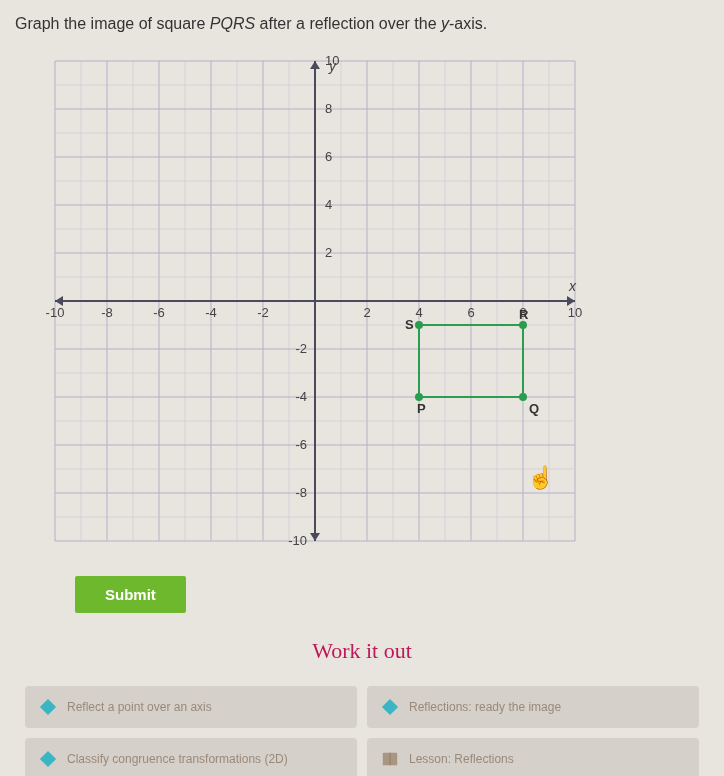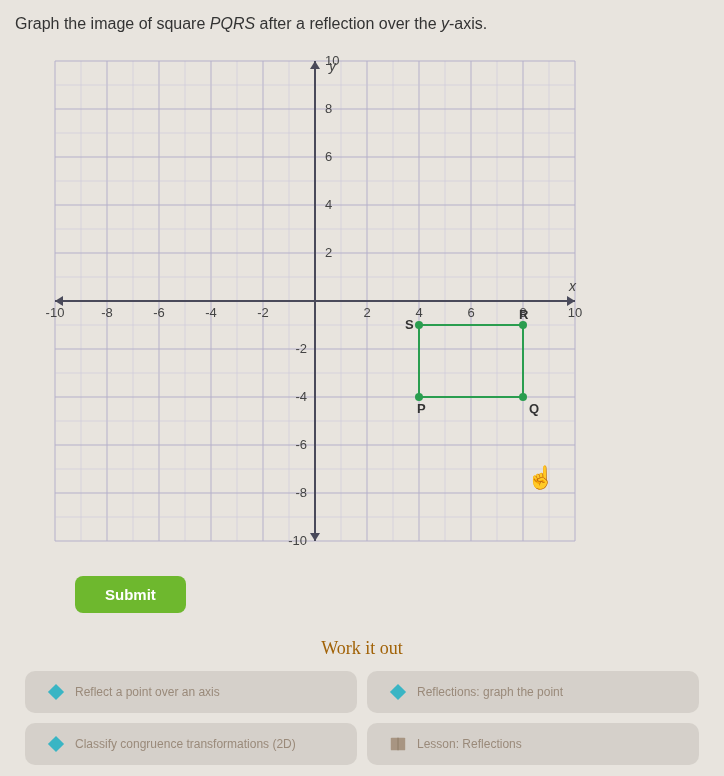--- a/index.html
+++ b/index.html
@@ -38,49 +38,49 @@
       font-size: 22px;
       color: #555;
     }
     .submit-btn {
       background: #6eb82e;
       color: white;
       border: none;
       padding: 10px 30px;
       font-size: 15px;
       font-weight: bold;
-      border-radius: 8px;
+      border-radius: 2px;
       margin: 15px 0 15px 60px;
       cursor: pointer;
     }
     .workout {
       text-align: center;
       margin-top: 10px;
     }
     .workout-title {
       font-family: Georgia, serif;
-      font-size: 18px;
-      color: #a16207;
-      margin-bottom: 12px;
+      font-size: 22px;
+      color: #be185d;
+      margin-bottom: 22px;
     }
     .workout-sub {
       font-size: 14px;
       color: #8a7a6a;
       margin-bottom: 15px;
     }
     .help-grid {
       display: grid;
       grid-template-columns: 1fr 1fr;
       gap: 10px;
       padding: 0 10px;
     }
     .help-card {
       background: rgba(200,195,188,0.6);
-      border-radius: 10px;
-      padding: 12px 22px;
+      border-radius: 4px;
+      padding: 12px 14px;
       display: flex;
       align-items: center;
       gap: 10px;
       cursor: pointer;
     }
     .help-icon {
       width: 18px;
       height: 18px;
       flex-shrink: 0;
     }
@@ -193,21 +193,21 @@
   <div class="help-card">
     <svg class="help-icon" viewBox="0 0 20 20">
         <polygon points="10,1 19,10 10,19 1,10" fill="#3ab5c4"></polygon>
       </svg>
     <span class="help-text">Reflect a point over an axis</span>
   </div>
   <div class="help-card">
     <svg class="help-icon" viewBox="0 0 20 20">
         <polygon points="10,1 19,10 10,19 1,10" fill="#3ab5c4"></polygon>
       </svg>
-    <span class="help-text">Reflections: graph the point</span>
+    <span class="help-text">Reflections: ready the image</span>
   </div>
   <div class="help-card">
     <svg class="help-icon" viewBox="0 0 20 20">
         <polygon points="10,1 19,10 10,19 1,10" fill="#3ab5c4"></polygon>
       </svg>
     <span class="help-text">Classify congruence transformations (2D)</span>
   </div>
   <div class="help-card">
     <svg class="help-icon" viewBox="0 0 20 20">
         <rect x="2" y="3" width="16" height="14" rx="1" fill="#a89582"></rect>

